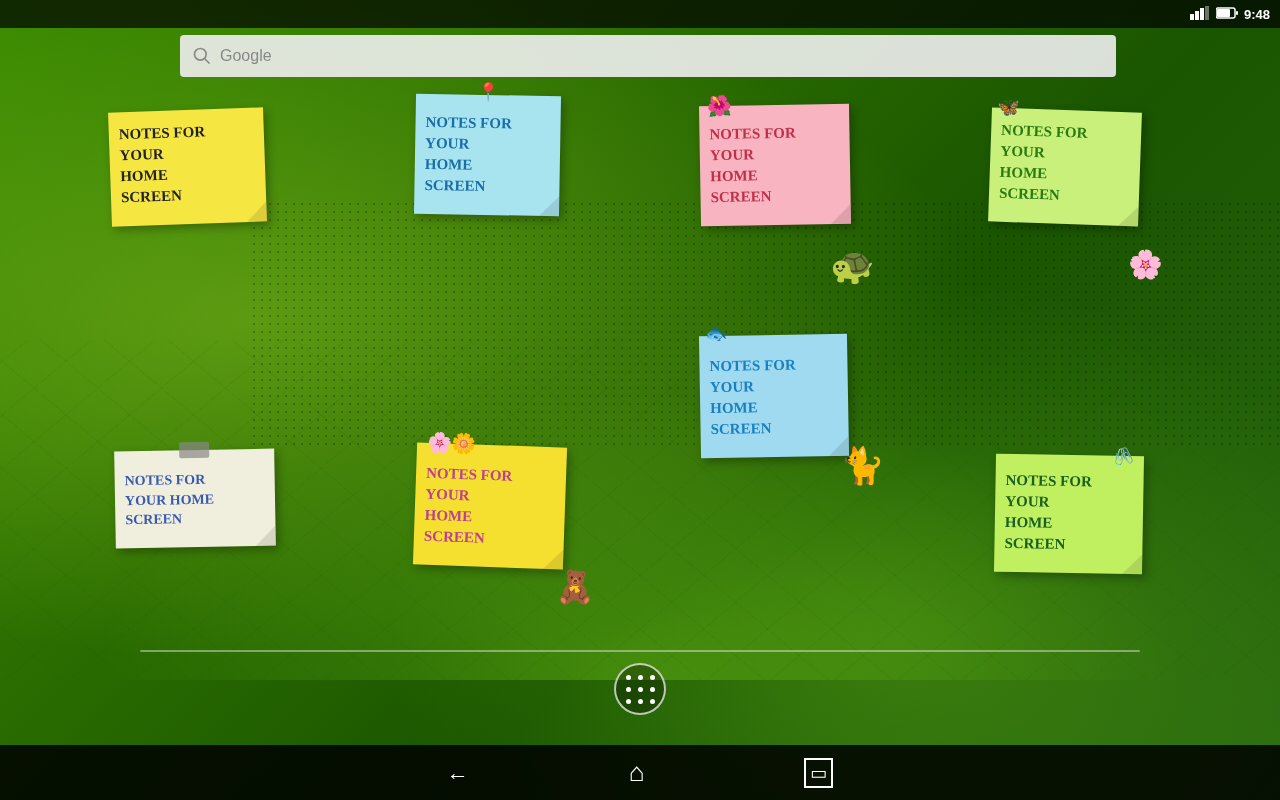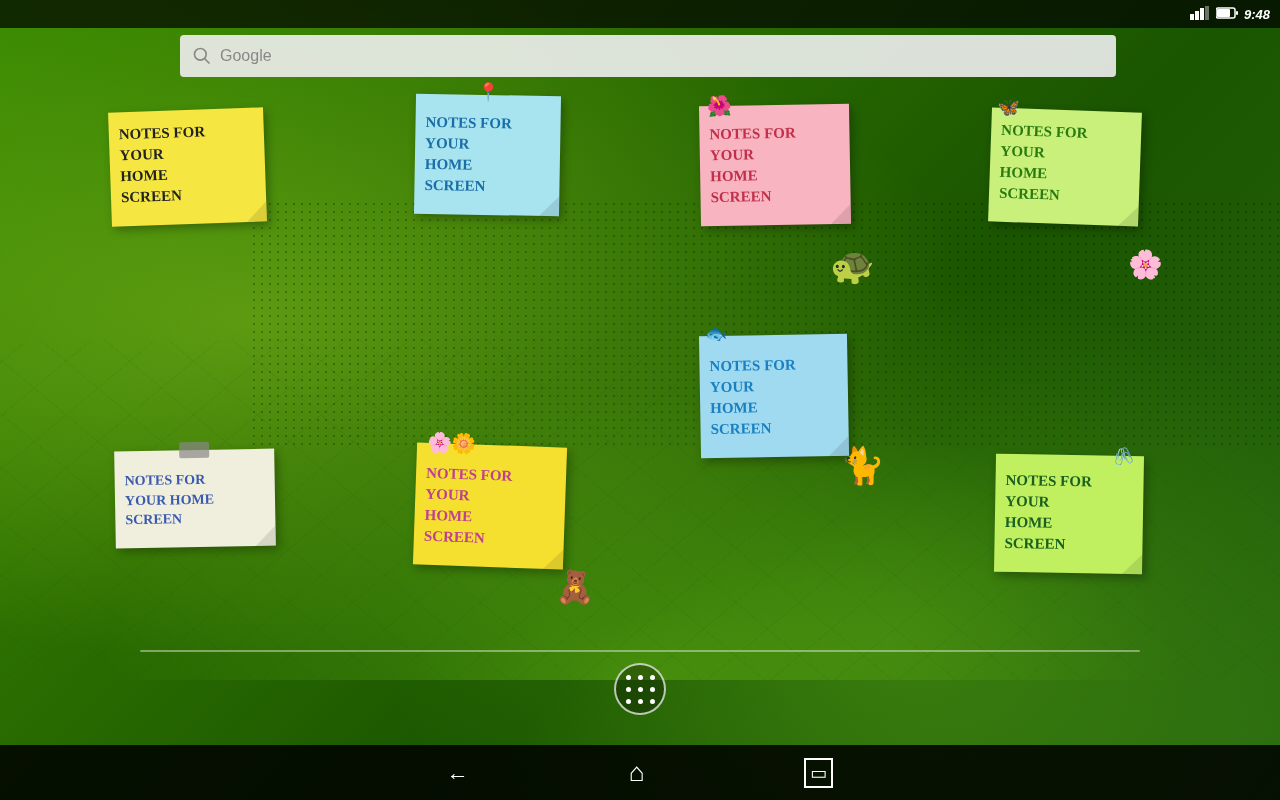--- a/index.html
+++ b/index.html
@@ -79,21 +79,20 @@
       display: flex;
       align-items: center;
       justify-content: flex-end;
       padding-right: 10px;
       gap: 6px;
     }
     .status-bar .time {
       color: white;
       font-size: 13px;
       font-weight: bold;
-      font-style: italic;
     }
     .status-bar .signal {
       color: white;
       font-size: 11px;
     }
     .status-bar .battery {
       color: white;
       font-size: 11px;
     }
 

